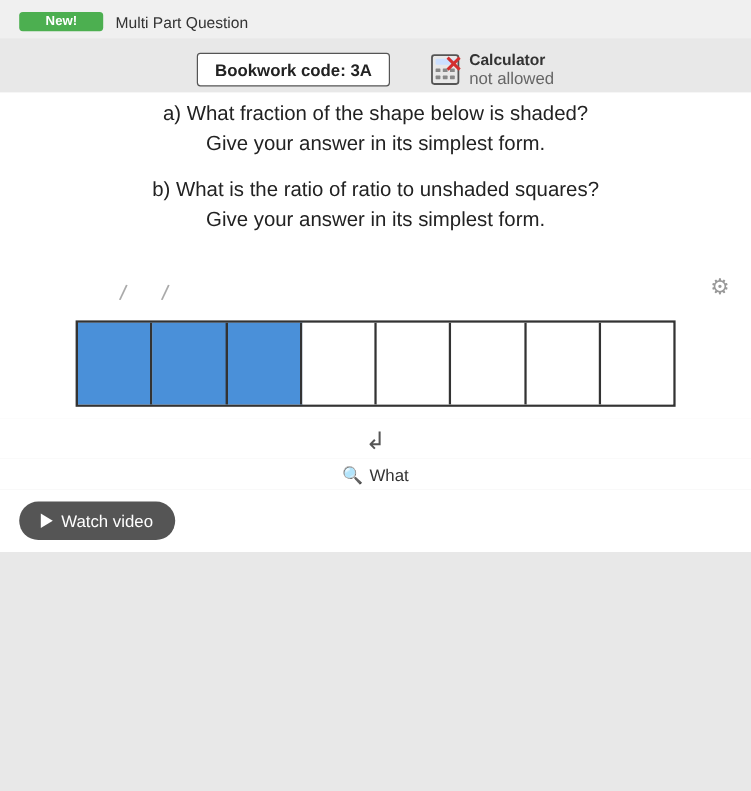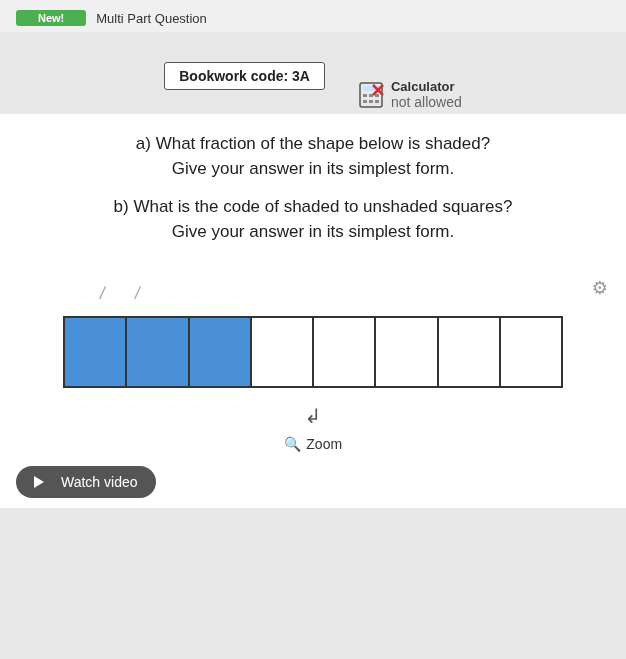--- a/index.html
+++ b/index.html
@@ -52,38 +52,37 @@
       color: #222;
       border-radius: 3px;
     }
 
     .calculator-box {
       display: flex;
       align-items: center;
       gap: 6px;
       font-size: 12px;
       color: #333;
-      margin-top: 37px;
     }
 
     .calc-icon {
       position: relative;
       width: 28px;
       height: 28px;
     }
 
     .calc-icon svg {
       width: 28px;
       height: 28px;
     }
 
     .question-area {
       background: white;
       margin: 0;
-      padding: 18px 20px 10px;
+      padding: 6px 20px 10px;
     }
 
     .question-text {
       font-size: 17px;
       color: #222;
       line-height: 1.45;
       text-align: center;
     }
 
     .question-block {
@@ -191,21 +190,21 @@
     .watch-video-btn {
       background: #555;
       color: white;
       border: none;
       border-radius: 20px;
       padding: 8px 18px;
       font-size: 14px;
       cursor: pointer;
       display: flex;
       align-items: center;
-      gap: 17px;
+      gap: 7px;
     }
 
     .watch-video-btn .play-icon {
       width: 0;
       height: 0;
       border-top: 6px solid transparent;
       border-bottom: 6px solid transparent;
       border-left: 10px solid white;
       display: inline-block;
     }
@@ -258,21 +257,21 @@
     </div>
   </div>
 </div>
 
 <div class="question-area">
   <div class="question-block">
     <div class="question-text">a) What fraction of the shape below is shaded?</div>
     <div class="question-text">Give your answer in its simplest form.</div>
   </div>
   <div class="question-block">
-    <div class="question-text">b) What is the code of shaded to unshaded squares?</div>
+    <div class="question-text">b) What is the ratio of ratio to unshaded squares?</div>
     <div class="question-text">Give your answer in its simplest form.</div>
   </div>
 </div>
 
 <div class="diagram-area">
   <div class="gear-icon-corner">⚙</div>
 
   <div class="hint-marks">
     <span class="hint-slash">/</span>
     <span class="hint-slash">/</span>
@@ -289,21 +288,21 @@
     <div class="frac-cell unshaded"></div>
   </div>
 </div>
 
 <div class="cursor-area">
   <span class="cursor-symbol">↲</span>
 </div>
 
 <div class="zoom-row">
   <span class="zoom-icon">🔍</span>
-  <span class="zoom-label">Zoom</span>
+  <span class="zoom-label">What</span>
 </div>
 
 <div class="bottom-bar">
   <button class="watch-video-btn">
     <span class="play-icon"></span>
     <span>Watch video</span>
   </button>
 </div>
 
 </body></html>

